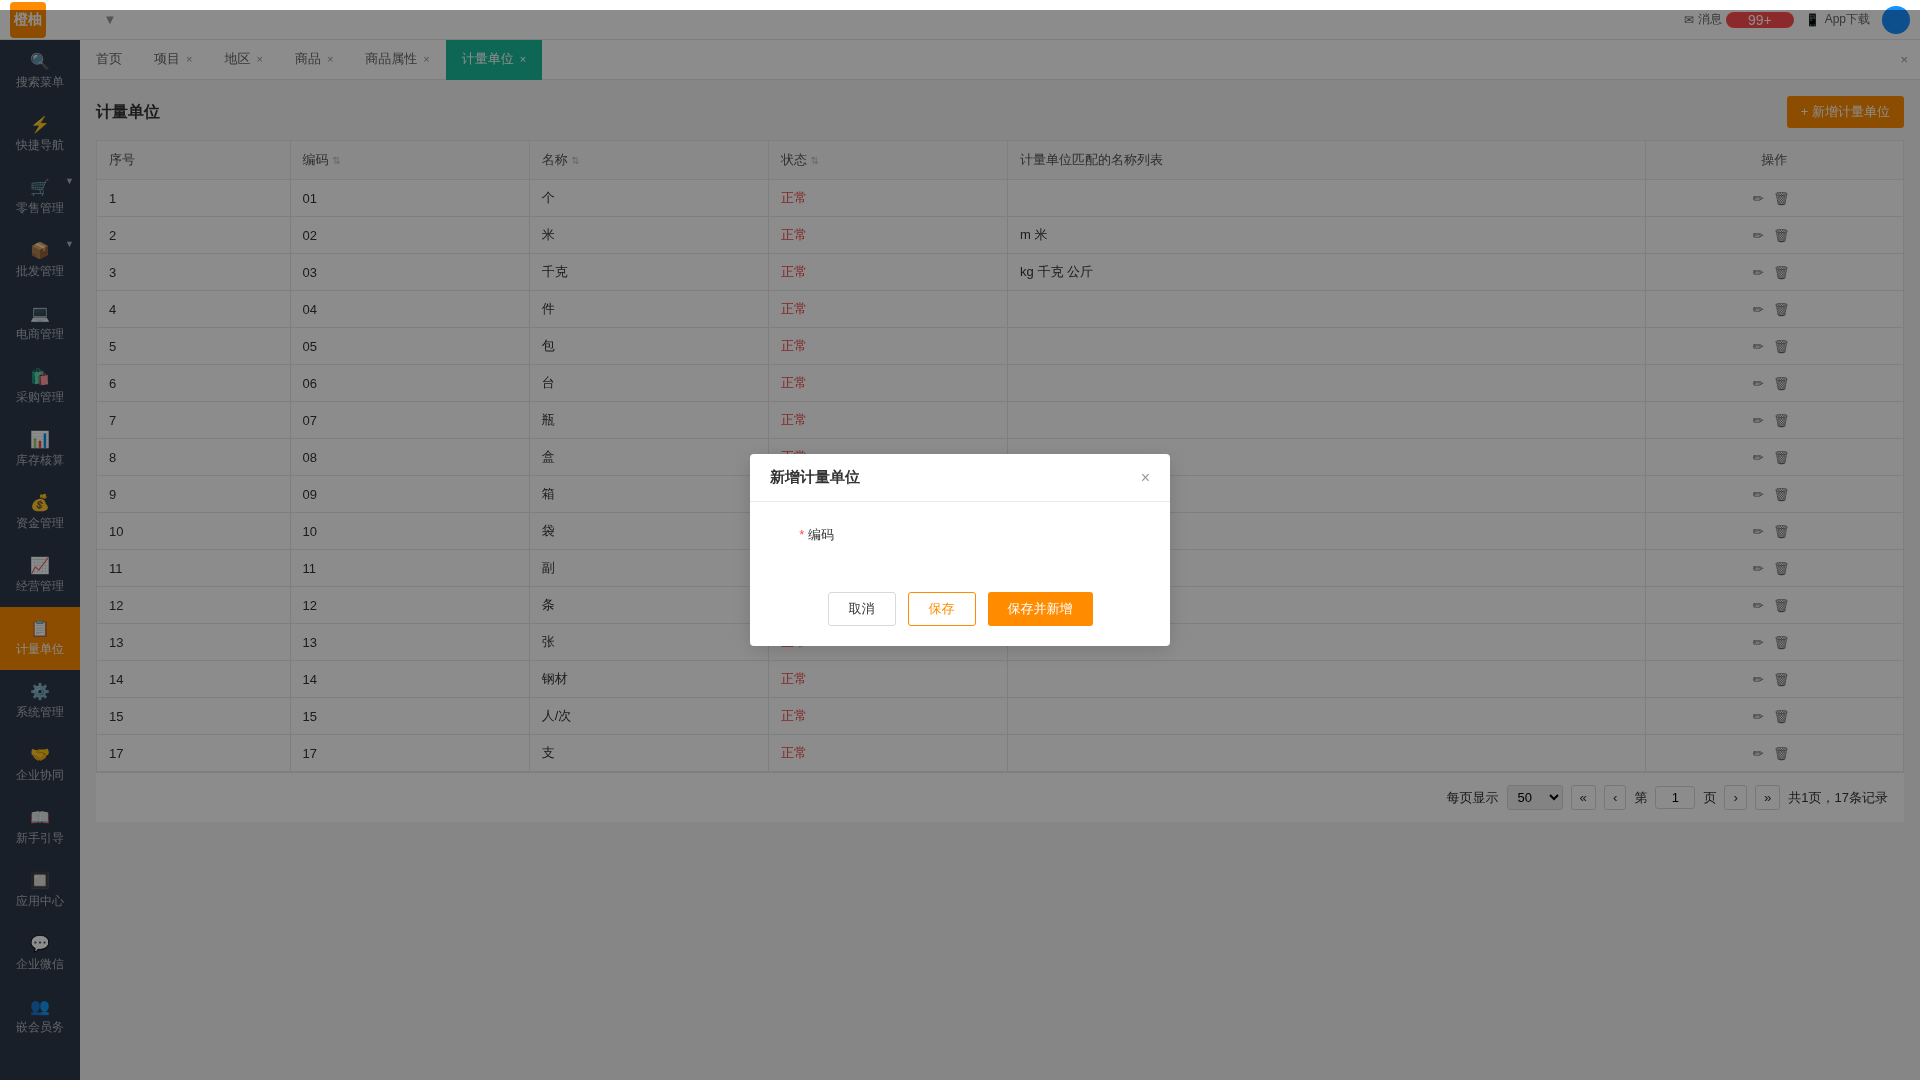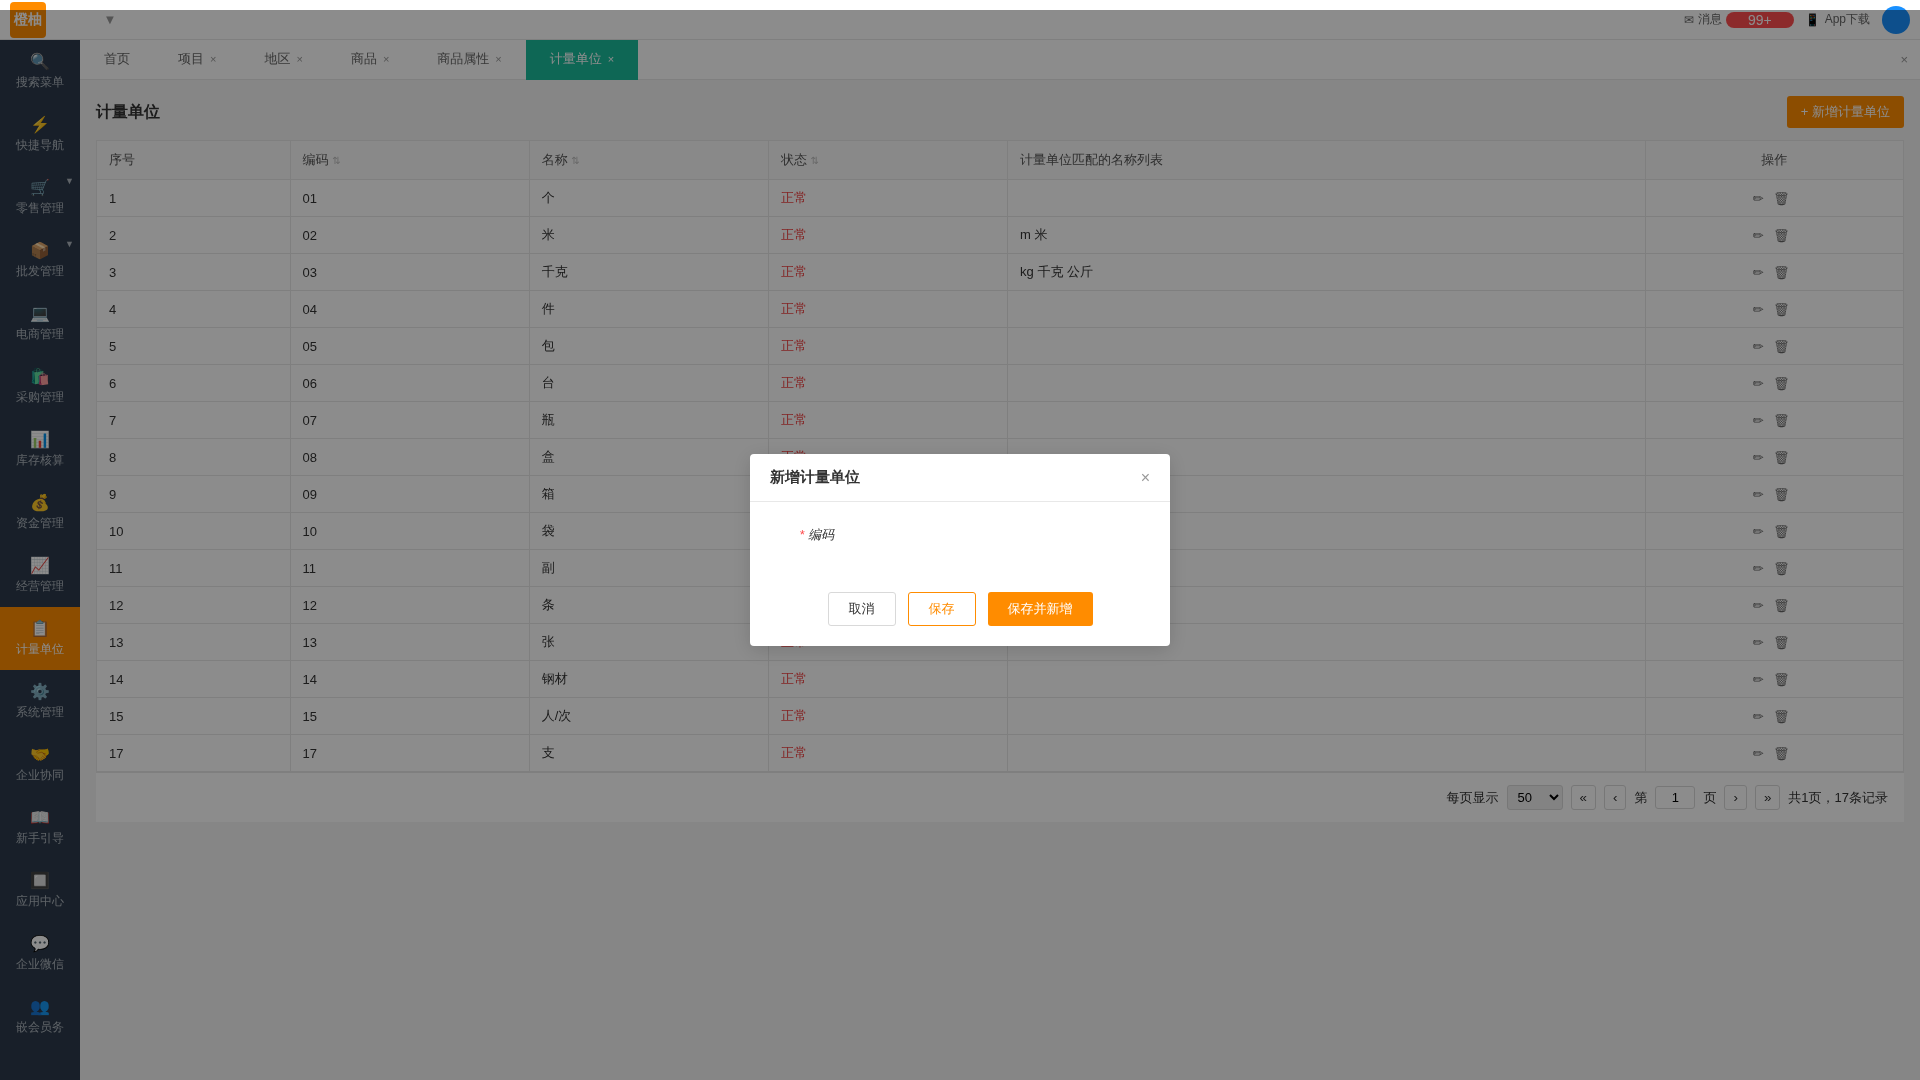--- a/index.html
+++ b/index.html
@@ -25,21 +25,21 @@
     .sidebar { width: 80px; background: #2d3a4b; display: flex; flex-direction: column; align-items: center; padding-top: 0; flex-shrink: 0; }
     .sidebar-item { width: 100%; padding: 12px 4px; text-align: center; color: #adb5bd; cursor: pointer; font-size: 12px; display: flex; flex-direction: column; align-items: center; gap: 3px; }
     .sidebar-item.active { background: #ff8c00; color: #fff; }
     .sidebar-item-icon { font-size: 16px; }
 
     
     .content-area { flex: 1; display: flex; flex-direction: column; overflow: hidden; }
 
     
     .tab-bar { height: 40px; background: #fff; border-bottom: 1px solid #e8e8e8; display: flex; align-items: center; padding: 0 0; flex-shrink: 0; }
-    .tab-item { height: 40px; padding: 0 24px; display: flex; align-items: center; gap: 6px; cursor: pointer; border-bottom: 2px solid transparent; color: #666; font-size: 13px; white-space: nowrap; }
+    .tab-item { height: 40px; padding: 0 16px; display: flex; align-items: center; gap: 6px; cursor: pointer; border-bottom: 2px solid transparent; color: #666; font-size: 13px; white-space: nowrap; }
     .tab-item.active { color: #fff; background: #1abc9c; border-bottom: 2px solid #1abc9c; }
     .tab-item .tab-close { color: #999; font-size: 11px; }
     .tab-item.active .tab-close { color: #fff; }
 
     
     .page-content { flex: 1; padding: 16px; overflow: auto; background: #f5f5f5; }
 
     
     .page-header { display: flex; justify-content: space-between; align-items: center; margin-bottom: 12px; }
     .page-title { font-size: 16px; font-weight: 600; color: #333; }
@@ -61,21 +61,21 @@
     .page-input { width: 40px; border: 1px solid #d9d9d9; border-radius: 3px; padding: 3px 5px; text-align: center; font-size: 13px; }
 
     
     .modal-overlay { position: fixed; top: 10px; left: 0; width: 100%; height: 100%; background: rgba(0,0,0,0.45); z-index: 1000; display: flex; align-items: center; justify-content: center; }
     .modal { background: #fff; border-radius: 4px; width: 420px; box-shadow: 0 4px 20px rgba(0,0,0,0.15); }
     .modal-header { display: flex; justify-content: space-between; align-items: center; padding: 14px 20px; border-bottom: 1px solid #e8e8e8; }
     .modal-title { font-size: 15px; font-weight: 600; color: #333; }
     .modal-close { cursor: pointer; color: #999; font-size: 16px; }
     .modal-body { padding: 24px 24px 16px; }
     .form-row { display: flex; align-items: center; margin-bottom: 20px; }
-    .form-label { width: 60px; text-align: right; margin-right: 10px; color: #333; font-size: 13px; font-style: italic; }
+    .form-label { width: 60px; text-align: right; margin-right: 10px; color: #333; font-size: 13px; }
     .form-input { flex: 1; border: 1px solid #d9d9d9; border-radius: 3px; padding: 7px 10px; font-size: 13px; color: #333; outline: none; }
     .form-input.highlight { border-bottom: 2px solid #ff8c00; border-top: none; border-left: none; border-right: none; border-radius: 0; background: #fafafa; }
     .modal-footer { display: flex; justify-content: center; gap: 12px; padding: 12px 24px 20px; }
     .btn-cancel { background: #fff; color: #333; border: 1px solid #d9d9d9; padding: 7px 20px; border-radius: 3px; cursor: pointer; font-size: 13px; }
     .btn-save { background: #fff; color: #ff8c00; border: 1px solid #ff8c00; padding: 7px 20px; border-radius: 3px; cursor: pointer; font-size: 13px; }
     .btn-save-new { background: #ff8c00; color: #fff; border: none; padding: 7px 20px; border-radius: 3px; cursor: pointer; font-size: 13px; }
   </style>
 </head>
 <body>
 

